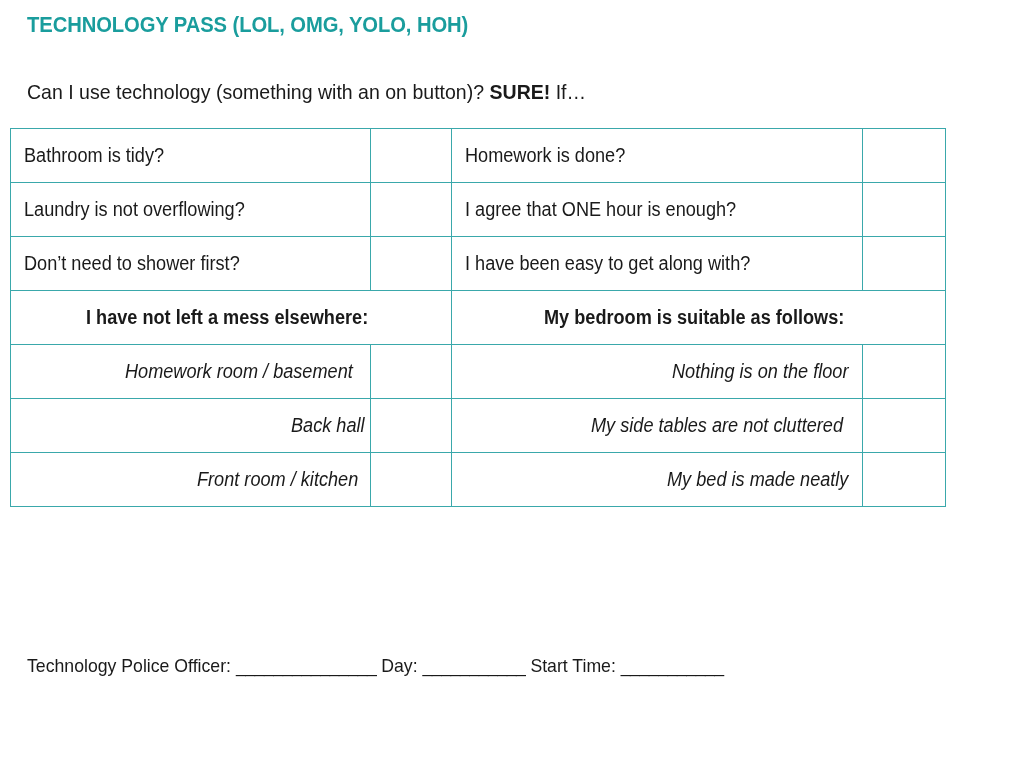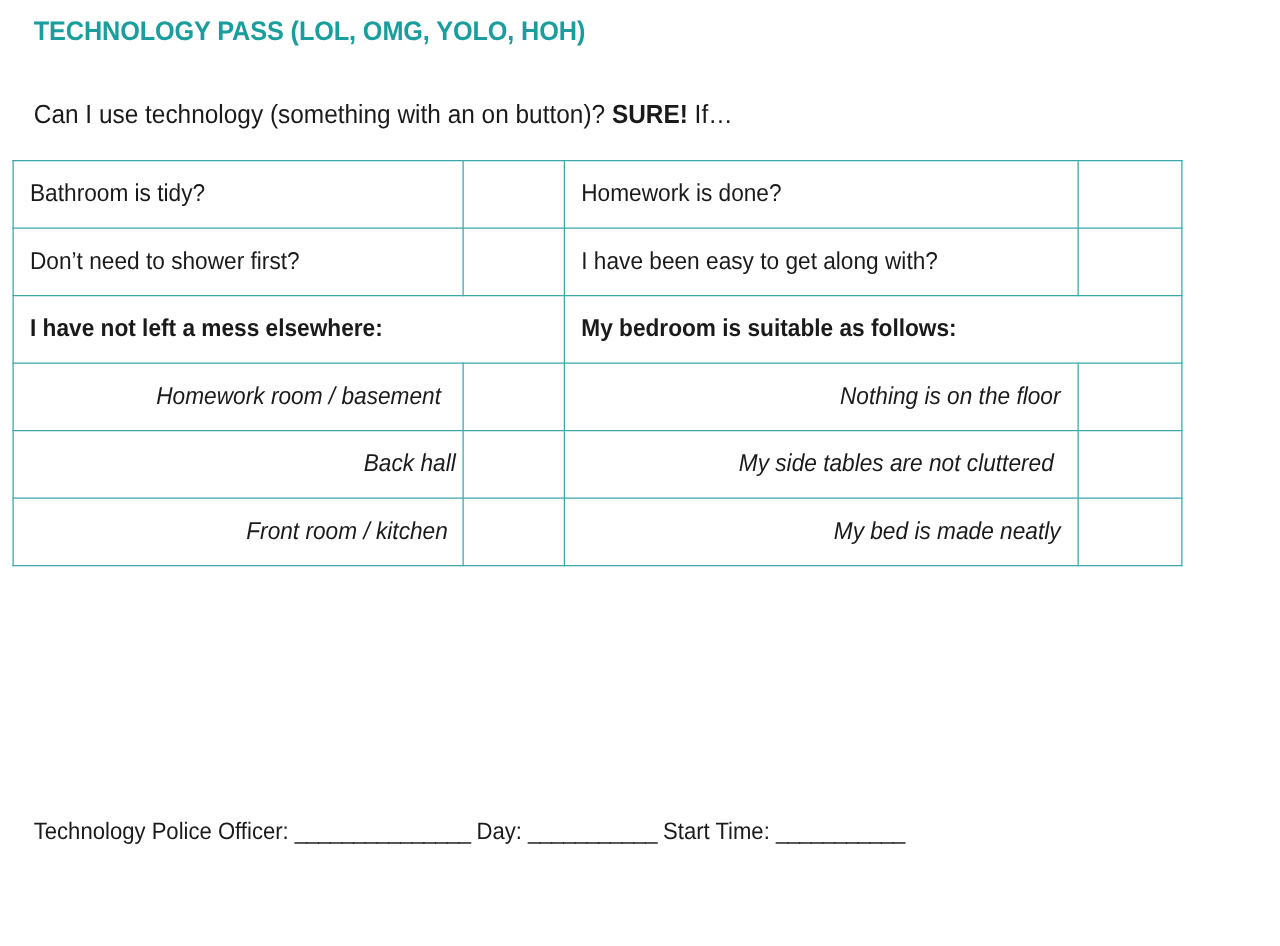--- a/index.html
+++ b/index.html
@@ -78,20 +78,21 @@
   .pass-table td.chk {
     padding: 0;
   }
   .cell-text {
     display: inline-block;
     transform: scaleX(0.93);
     transform-origin: left center;
   }
   tr.section-head td {
     font-weight: 700;
+    text-align: center;
   }
   tr.italic-row td,
   tr.full-row td {
     font-style: italic;
     text-align: right;
   }
 
   
   .footer-line {
     position: absolute;
@@ -128,20 +129,26 @@
     </colgroup>
     <tbody>
 
       <tr>
         <td><span class="cell-text">Bathroom is tidy?</span></td>
         <td class="chk"></td>
         <td><span class="cell-text">Homework is done?</span></td>
         <td class="chk"></td>
       </tr>
 
+      <tr>
+        <td><span class="cell-text">Laundry is not overflowing?</span></td>
+        <td class="chk"></td>
+        <td><span class="cell-text">I agree that ONE hour is enough?</span></td>
+        <td class="chk"></td>
+      </tr>
 
       <tr>
         <td><span class="cell-text">Don’t need to shower first?</span></td>
         <td class="chk"></td>
         <td><span class="cell-text">I have been easy to get along with?</span></td>
         <td class="chk"></td>
       </tr>
 
 
       <tr class="section-head">

